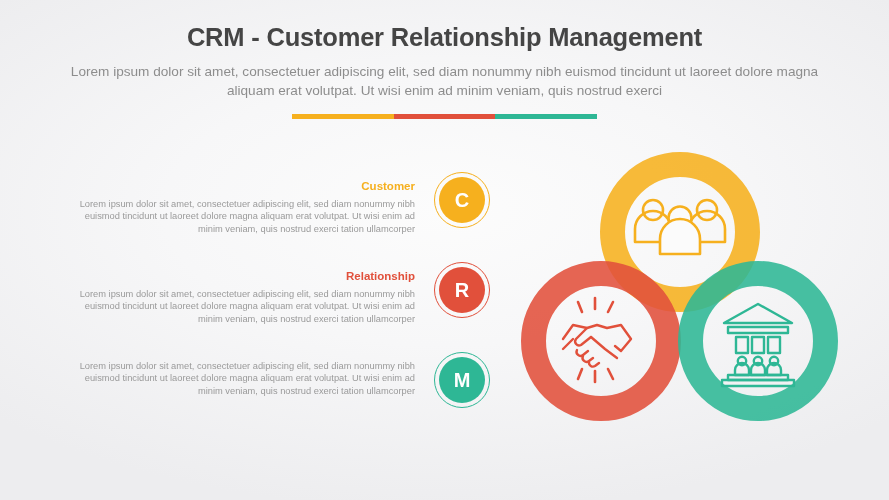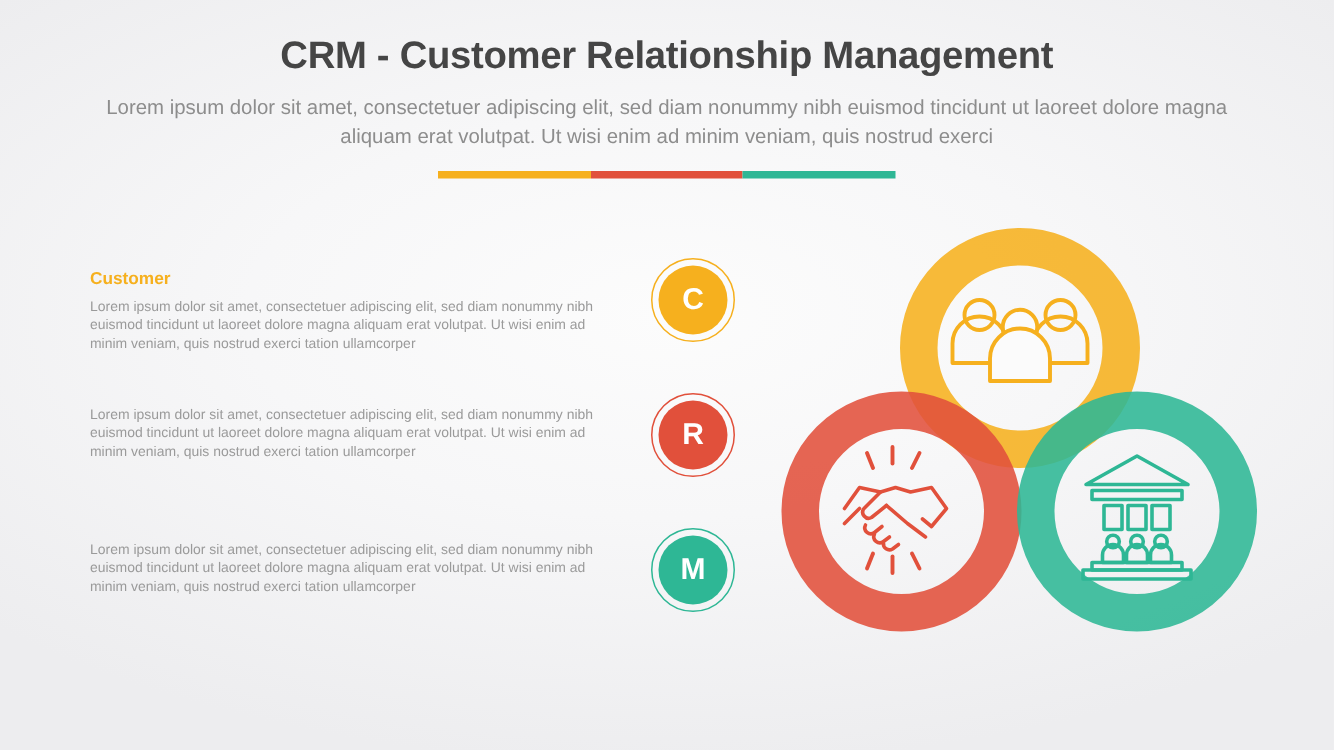--- a/index.html
+++ b/index.html
@@ -70,21 +70,21 @@
   }
   .row {
     position: relative;
     height: 90px;
   }
   .row-text {
     position: absolute;
     right: 75px;
     top: 8px;
     width: 355px;
-    text-align: left;
+    text-align: right;
   }
   .row-label {
     font-size: 11.5px;
     font-weight: bold;
     margin: 0 0 5px 0;
     line-height: 13px;
   }
   .row-desc {
     font-size: 9.3px;
     line-height: 12.3px;
@@ -151,20 +151,21 @@
         <p class="row-label" style="color: rgb(246, 176, 30);">Customer</p>
         <p class="row-desc">Lorem ipsum dolor sit amet, consectetuer adipiscing elit, sed diam nonummy nibh euismod tincidunt ut laoreet dolore magna aliquam erat volutpat. Ut wisi enim ad minim veniam, quis nostrud exerci tation ullamcorper</p>
       </div>
       <div class="badge" style="border-color:#f6b01e">
         <div class="badge-inner" style="background:#f6b01e">C</div>
       </div>
     </div>
 
     <div class="row">
       <div class="row-text">
+        <p class="row-label" style="color: rgb(225, 80, 59);">Relationship</p>
         <p class="row-desc">Lorem ipsum dolor sit amet, consectetuer adipiscing elit, sed diam nonummy nibh euismod tincidunt ut laoreet dolore magna aliquam erat volutpat. Ut wisi enim ad minim veniam, quis nostrud exerci tation ullamcorper</p>
       </div>
       <div class="badge" style="border-color:#e1503b">
         <div class="badge-inner" style="background:#e1503b">R</div>
       </div>
     </div>
 
     <div class="row">
       <div class="row-text">
         <p class="row-desc">Lorem ipsum dolor sit amet, consectetuer adipiscing elit, sed diam nonummy nibh euismod tincidunt ut laoreet dolore magna aliquam erat volutpat. Ut wisi enim ad minim veniam, quis nostrud exerci tation ullamcorper</p>

